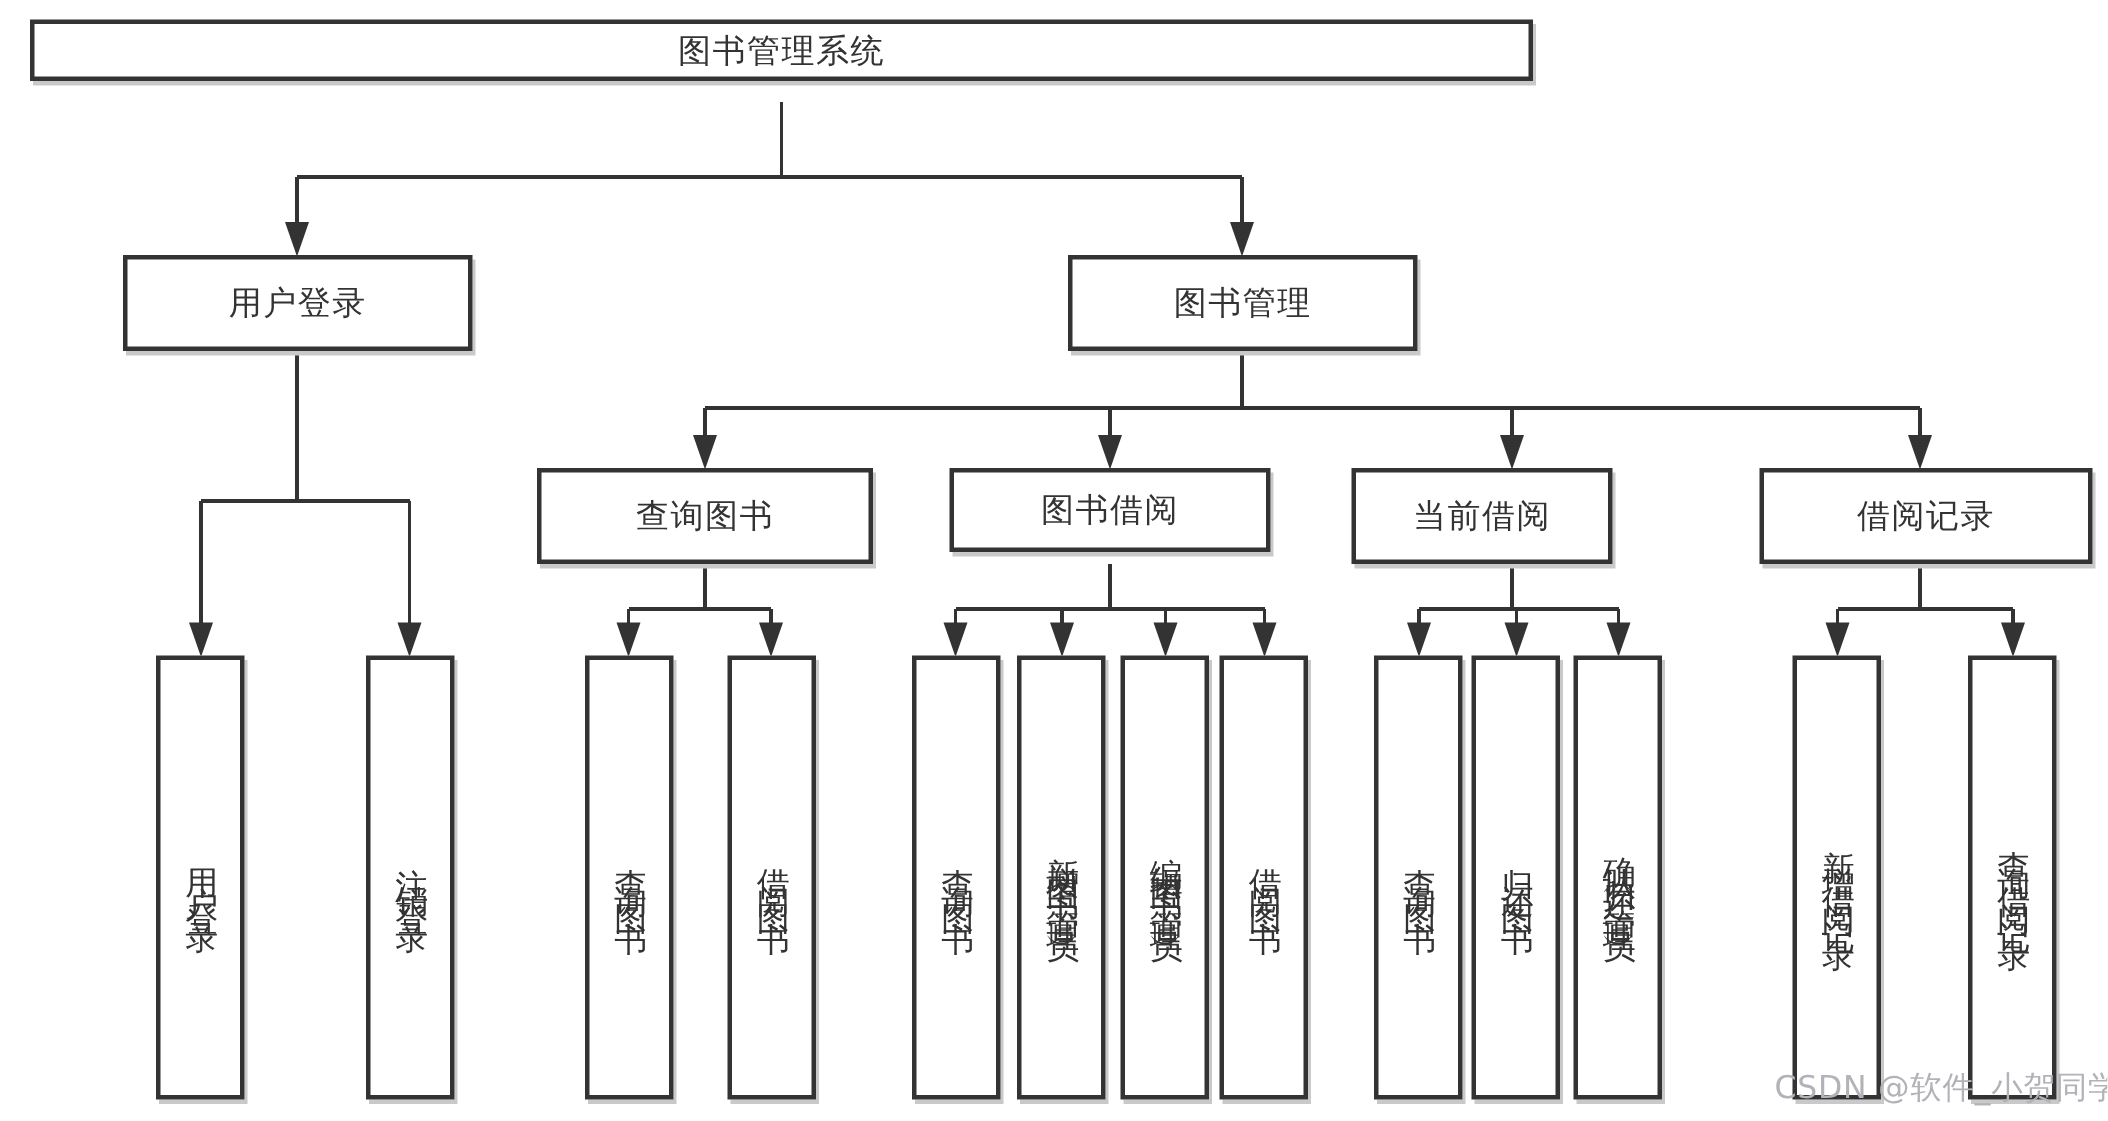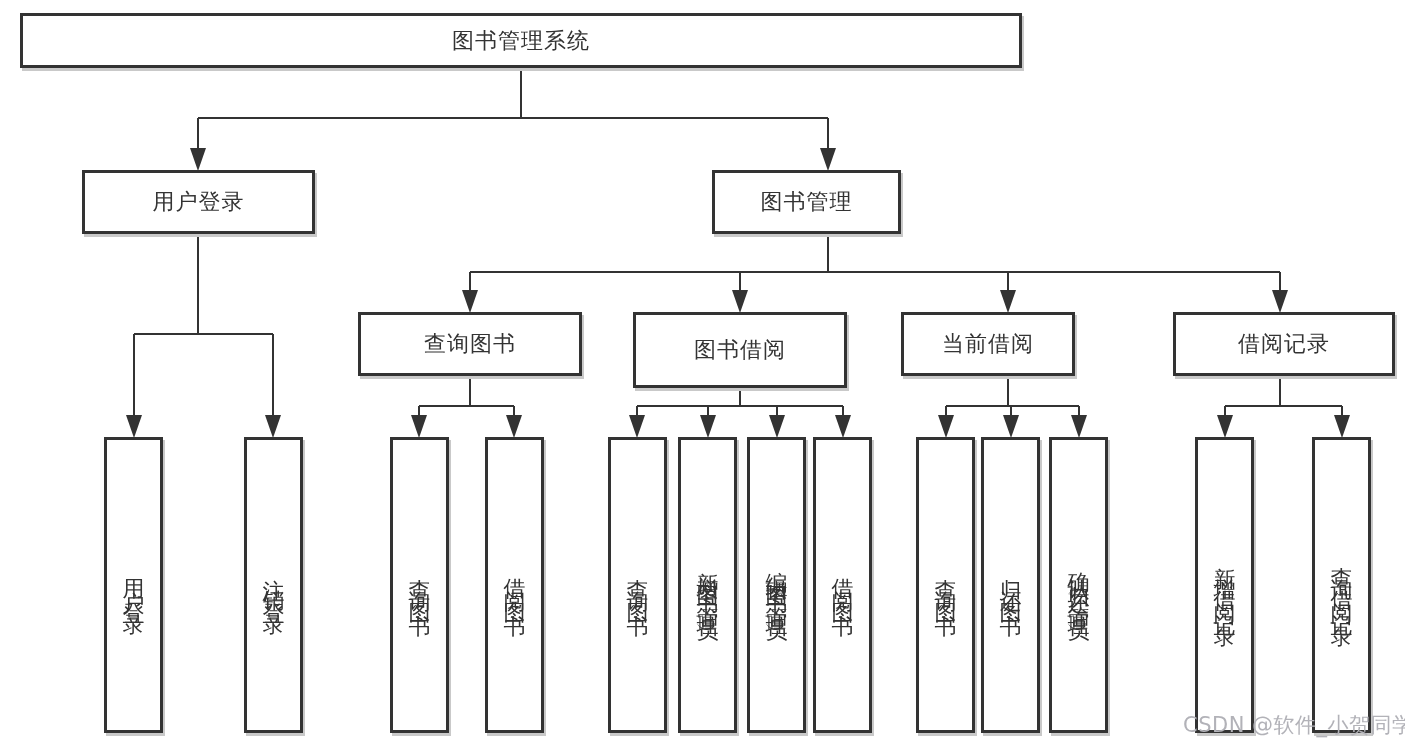--- a/index.html
+++ b/index.html
@@ -71,35 +71,35 @@
       <polygon points="769,415 785,415 777,438"></polygon>
       <polygon points="835,415 851,415 843,438"></polygon>
       <polygon points="938,415 954,415 946,438"></polygon>
       <polygon points="1003,415 1019,415 1011,438"></polygon>
       <polygon points="1071,415 1087,415 1079,438"></polygon>
       <polygon points="1217,415 1233,415 1225,438"></polygon>
       <polygon points="1334,415 1350,415 1342,438"></polygon>
     </g>
   </svg>
 
-  <div class="node" style="left:20px;top:13px;width:1002px;height:55px">
+  <div class="node" style="left:20px;top:13px;width:1002px;height:41px">
     <span class="hlabel">图书管理系统</span>
   </div>
 
   <div class="node" style="left:82px;top:170px;width:233px;height:64px">
     <span class="hlabel">用户登录</span>
   </div>
-  <div class="node" style="left:712px;top:170px;width:189px;height:64px">
+  <div class="node" style="left:712px;top:170px;width:233px;height:64px">
     <span class="hlabel">图书管理</span>
   </div>
 
   <div class="node" style="left:358px;top:312px;width:224px;height:64px">
     <span class="hlabel">查询图书</span>
   </div>
-  <div class="node" style="left:633px;top:312px;width:214px;height:76px">
+  <div class="node" style="left:633px;top:312px;width:214px;height:56px">
     <span class="hlabel">图书借阅</span>
   </div>
   <div class="node" style="left:901px;top:312px;width:174px;height:64px">
     <span class="hlabel">当前借阅</span>
   </div>
   <div class="node" style="left:1173px;top:312px;width:222px;height:64px">
     <span class="hlabel">借阅记录</span>
   </div>
 
   <div class="node" style="left:104px;top:437px;width:59px;height:296px">

